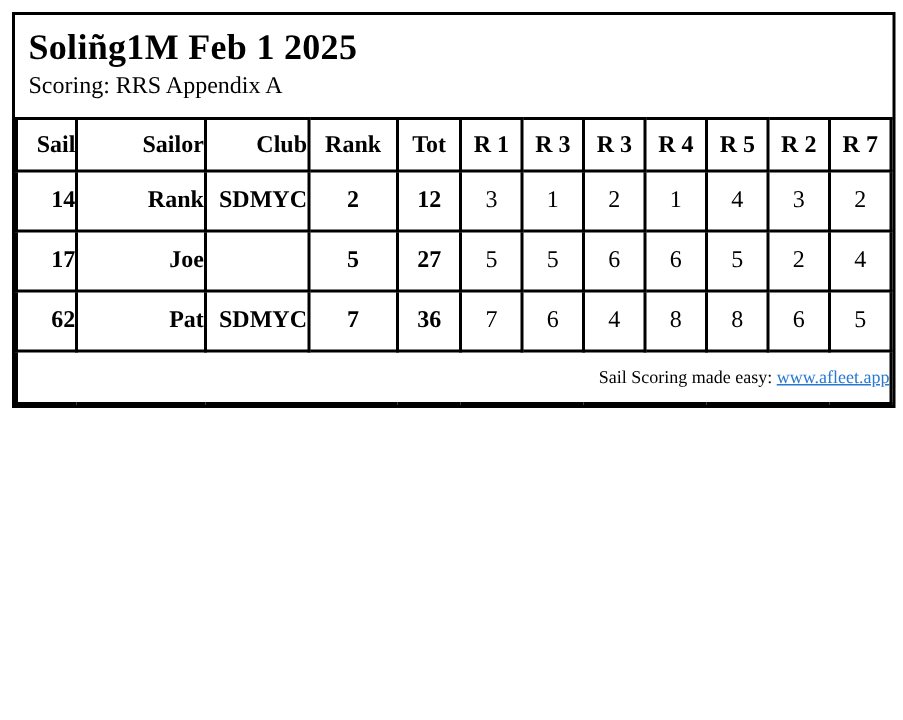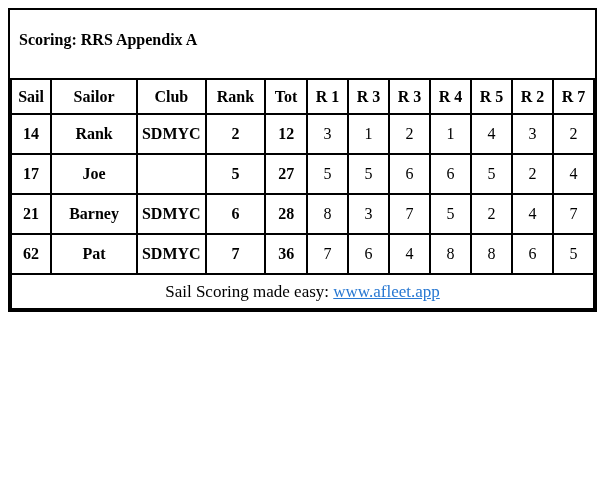--- a/index.html
+++ b/index.html
@@ -30,24 +30,23 @@
     box-sizing: content-box;
   }
   .page-title {
     margin: 0;
     font-size: 24px;
     font-weight: bold;
     line-height: 1.15;
     letter-spacing: 0.2px;
   }
   .subtitle {
-    margin-top: 12px;
+    margin-top: 2px;
     font-size: 16px;
     line-height: 1.15;
-    font-weight: bold;
   }
   table.results {
     width: 100%;
     border-collapse: collapse;
     table-layout: fixed;
   }
   table.results th,
   table.results td {
     border: 2px solid #000000;
     font-size: 16px;
@@ -55,40 +54,41 @@
     white-space: nowrap;
     padding: 0;
   }
   table.results thead th {
     height: 33px;
     font-weight: bold;
   }
   table.results tbody td {
     height: 38px;
   }
-  .l { text-align: center; padding-left: 7px; margin-top: 12px; }
+  .l { text-align: right; padding-left: 7px; margin-top: 12px; }
   .c { text-align: center; }
   .b { font-weight: bold; }
   tr.footer-row td {
     height: 33px;
-    text-align: center;
-    font-size: 17px;
+    text-align: right;
+    font-size: 12px;
     font-weight: normal;
   }
   a.site-link {
     text-decoration: underline;
   }
 </style>
 </head>
 <body>
 
 <div class="canvas">
   <div class="page">
 
     <div class="title-block">
+      <h1 class="page-title">Soliñg1M Feb 1 2025</h1>
       <div class="subtitle">Scoring: RRS Appendix A</div>
     </div>
 
     <table class="results">
       <colgroup>
         <col style="width:6.9%">
         <col style="width:14.7%">
         <col style="width:11.8%">
         <col style="width:10.2%">
         <col style="width:7.2%">
@@ -139,34 +139,20 @@
             <td class="c b">27</td>
             <td class="c">5</td>
             <td class="c">5</td>
             <td class="c">6</td>
             <td class="c">6</td>
             <td class="c">5</td>
             <td class="c">2</td>
             <td class="c">4</td>
           </tr>
           <tr>
-            <td class="l b">21</td>
-            <td class="l b">Barney</td>
-            <td class="l b">SDMYC</td>
-            <td class="c b">6</td>
-            <td class="c b">28</td>
-            <td class="c">8</td>
-            <td class="c">3</td>
-            <td class="c">7</td>
-            <td class="c">5</td>
-            <td class="c">2</td>
-            <td class="c">4</td>
-            <td class="c">7</td>
-          </tr>
-          <tr>
             <td class="l b">62</td>
             <td class="l b">Pat</td>
             <td class="l b">SDMYC</td>
             <td class="c b">7</td>
             <td class="c b">36</td>
             <td class="c">7</td>
             <td class="c">6</td>
             <td class="c">4</td>
             <td class="c">8</td>
             <td class="c">8</td>

